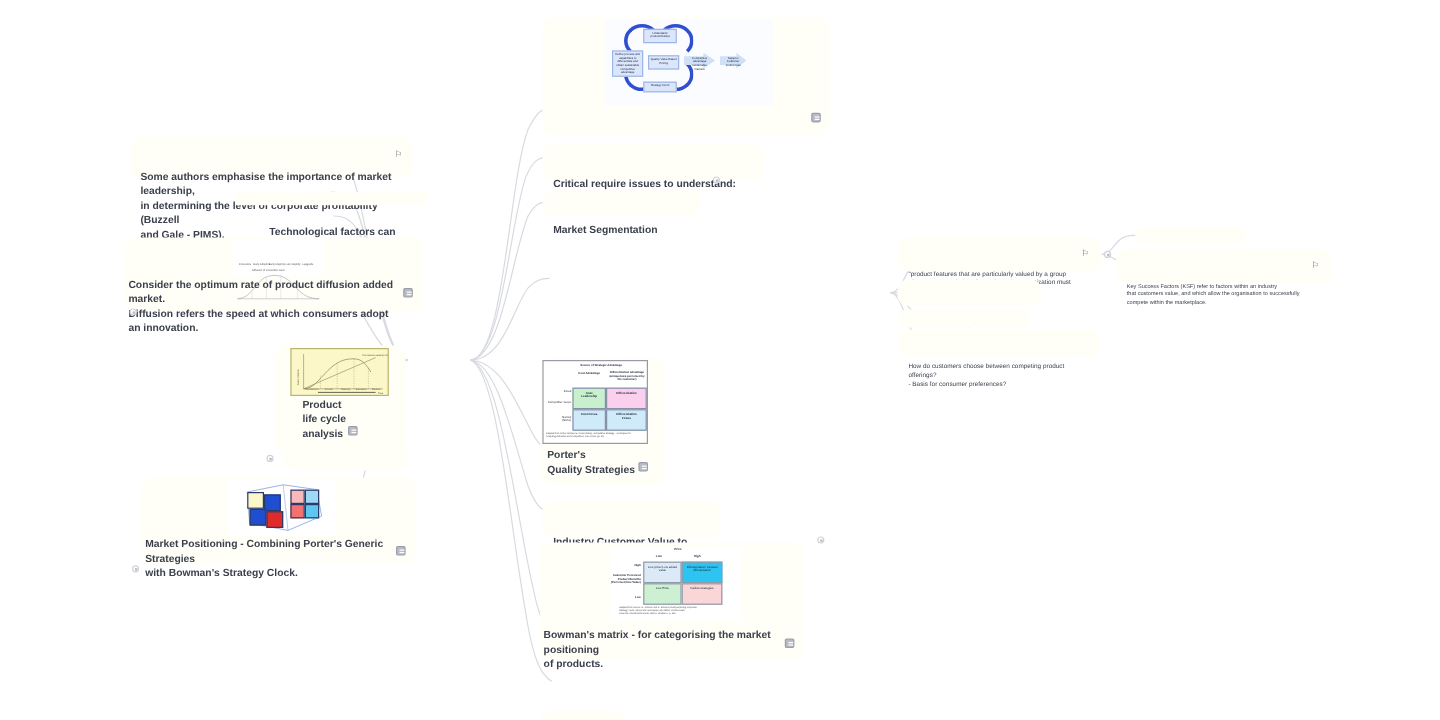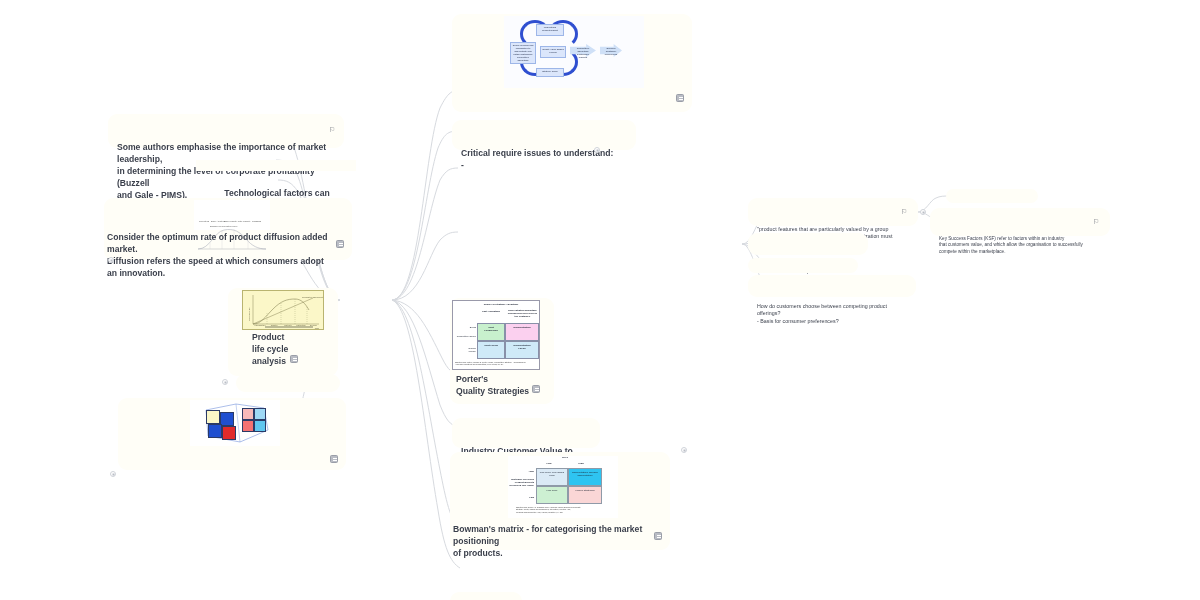--- a/index.html
+++ b/index.html
@@ -164,20 +164,23 @@
     </div>
     <div class="icon-note" style="right:8px; top:80px;"></div>
   </div>
 
   <div class="node" style="left:452px; top:120px; width:184px; height:30px;">
     <div class="n-md">Critical require issues to understand:
   -</div>
   </div>
   <div class="conn-dot" style="left:594px; top:147px;"></div>
 
+  <div class="node" style="left:452px; top:158px; width:132px; height:22px;">
+    <div class="n-md">Market Segmentation</div>
+  </div>
 
 
   <div class="node" style="left:748px; top:198px; width:170px; height:28px;">
     <div class="n-sm" style="width:148px;">"product features that are particularly valued by a group
 of customers and, therefore, where the organization must excel
 to outperform competition.</div>
     <div class="icon-flag" style="right:10px; top:10px;">⚐</div>
   </div>
   <div class="conn-dot" style="left:920px; top:209px;"></div>
 
@@ -343,17 +346,19 @@
       </svg>
       <div class="cube" style="left:16px; top:10px; width:14px; height:14px; background:#fbf7c8;"></div>
       <div class="cube" style="left:30px; top:12px; width:14px; height:14px; background:#1f4fd0;"></div>
       <div class="cube" style="left:18px; top:24px; width:14px; height:14px; background:#1f4fd0;"></div>
       <div class="cube" style="left:32px; top:26px; width:14px; height:14px; background:#e02b2b;"></div>
       <div class="cube" style="left:52px; top:8px; width:12px; height:12px; background:#f7b9b9;"></div>
       <div class="cube" style="left:64px; top:8px; width:12px; height:12px; background:#9fd8f5;"></div>
       <div class="cube" style="left:52px; top:20px; width:12px; height:12px; background:#f47171;"></div>
       <div class="cube" style="left:64px; top:20px; width:12px; height:12px; background:#5fc6ef;"></div>
     </div>
+    <div class="n-md" style="position:absolute; left:3px; top:50px; width:208px;">Market Positioning - Combining Porter's Generic Strategies
+with Bowman's Strategy Clock.</div>
     <div class="icon-note" style="right:8px; top:57px;"></div>
   </div>
   <div class="conn-dot" style="left:110px; top:471px;"></div>
 
 </div>
 
 </body></html>

